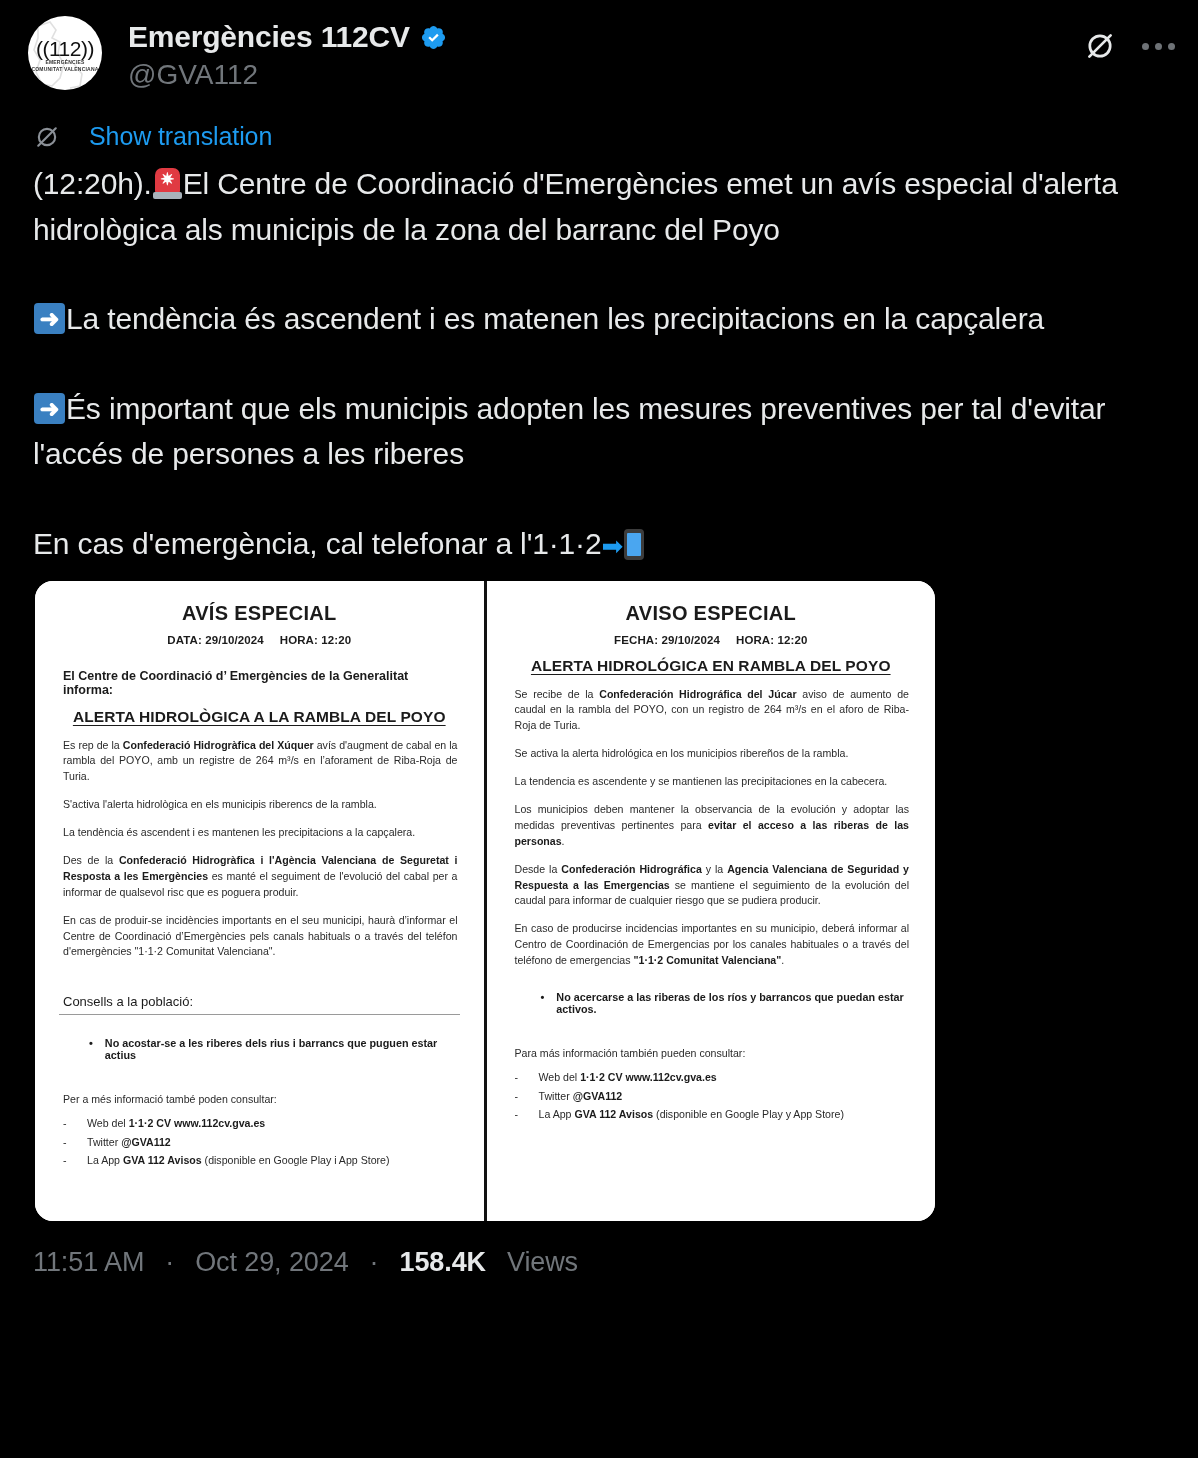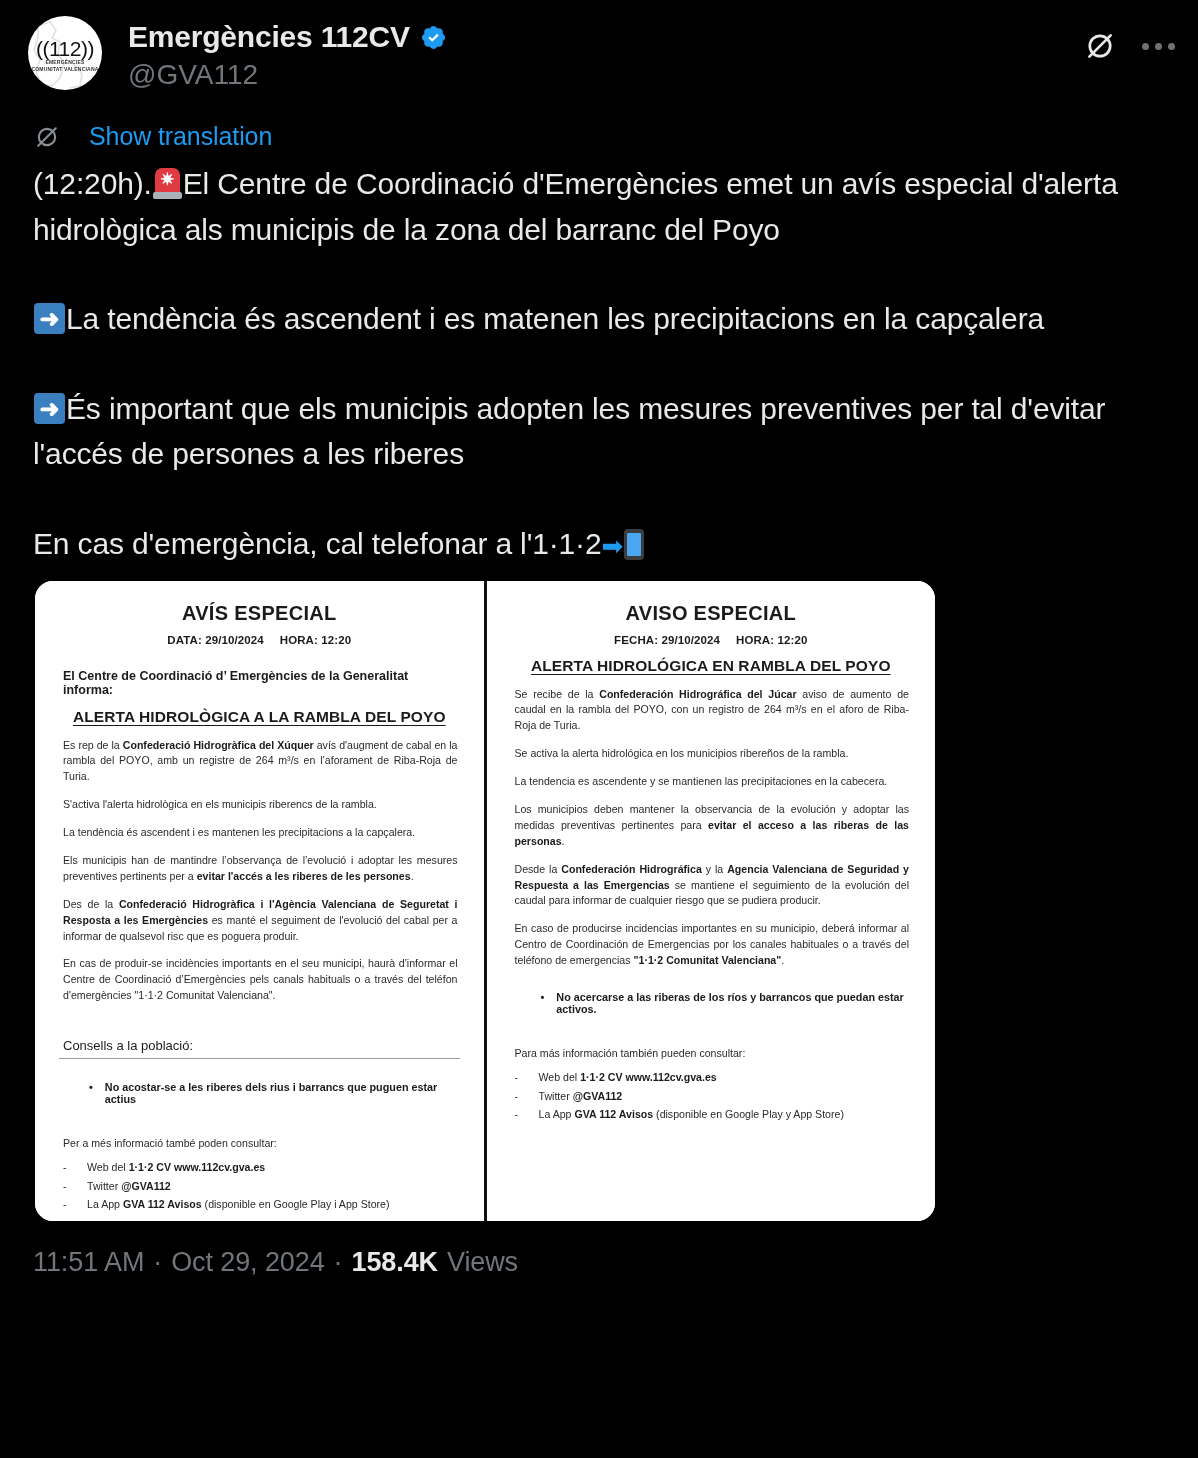--- a/index.html
+++ b/index.html
@@ -334,21 +334,21 @@
   .doc-li b { font-weight: 700; color: #1b1b1b; }
 
   
   .footer {
     padding: 26px 0 0 33px;
     color: #71767b;
     font-size: 27px;
     letter-spacing: -0.1px;
     display: flex;
     align-items: center;
-    gap: 0;
+    gap: 12px;
     flex-wrap: wrap;
   }
   .footer .sep { margin: 0 9px; }
   .footer .views-count {
     color: #e7e9ea;
     font-weight: 700;
   }
   .footer .views-label { margin-left: 9px; }
 </style>
 </head>
@@ -423,21 +423,20 @@
 
     <div class="doc-pane">
       <div class="doc-title">AVÍS ESPECIAL</div>
       <div class="doc-datetime"><span>DATA: 29/10/2024</span><span class="gap"></span><span>HORA: 12:20</span></div>
       <div class="doc-informa">El Centre de Coordinació d’ Emergències de la Generalitat informa:</div>
       <div class="doc-alert">ALERTA HIDROLÒGICA A LA RAMBLA DEL POYO</div>
 
       <div class="doc-p"><span>Es rep de la </span><b>Confederació Hidrogràfica del Xúquer</b><span> avís d'augment de cabal en la rambla del POYO, amb un registre de 264 m³/s en l’aforament  de Riba-Roja de Turia.</span></div>
       <div class="doc-p">S'activa l'alerta hidrològica en els municipis riberencs de la rambla.</div>
       <div class="doc-p">La tendència és ascendent i es mantenen les precipitacions a la capçalera.</div>
-      <div class="doc-p"><span>Els municipis han de mantindre l’observança de l’evolució i adoptar les mesures preventives pertinents per a </span><b>evitar l'accés a les riberes de les persones</b><span>.</span></div>
       <div class="doc-p"><span>Des de la </span><b>Confederació Hidrogràfica i l'Agència Valenciana de Seguretat i Resposta a les Emergències</b><span> es manté el seguiment de l'evolució del cabal per a informar de qualsevol risc que es poguera produir.</span></div>
       <div class="doc-p">En cas de produir-se incidències importants en el seu municipi, haurà d’informar el Centre de Coordinació d’Emergències pels canals habituals o a través del teléfon d'emergències "1·1·2 Comunitat Valenciana".</div>
 
       <div class="doc-sub">Consells a la població:</div>
       <div class="doc-bullet">
           <span class="dot">•</span>
           <span>No acostar-se a les riberes dels rius i barrancs que puguen estar actius</span>
         </div>
 
       <div class="doc-more">Per a més informació també poden consultar:</div>

